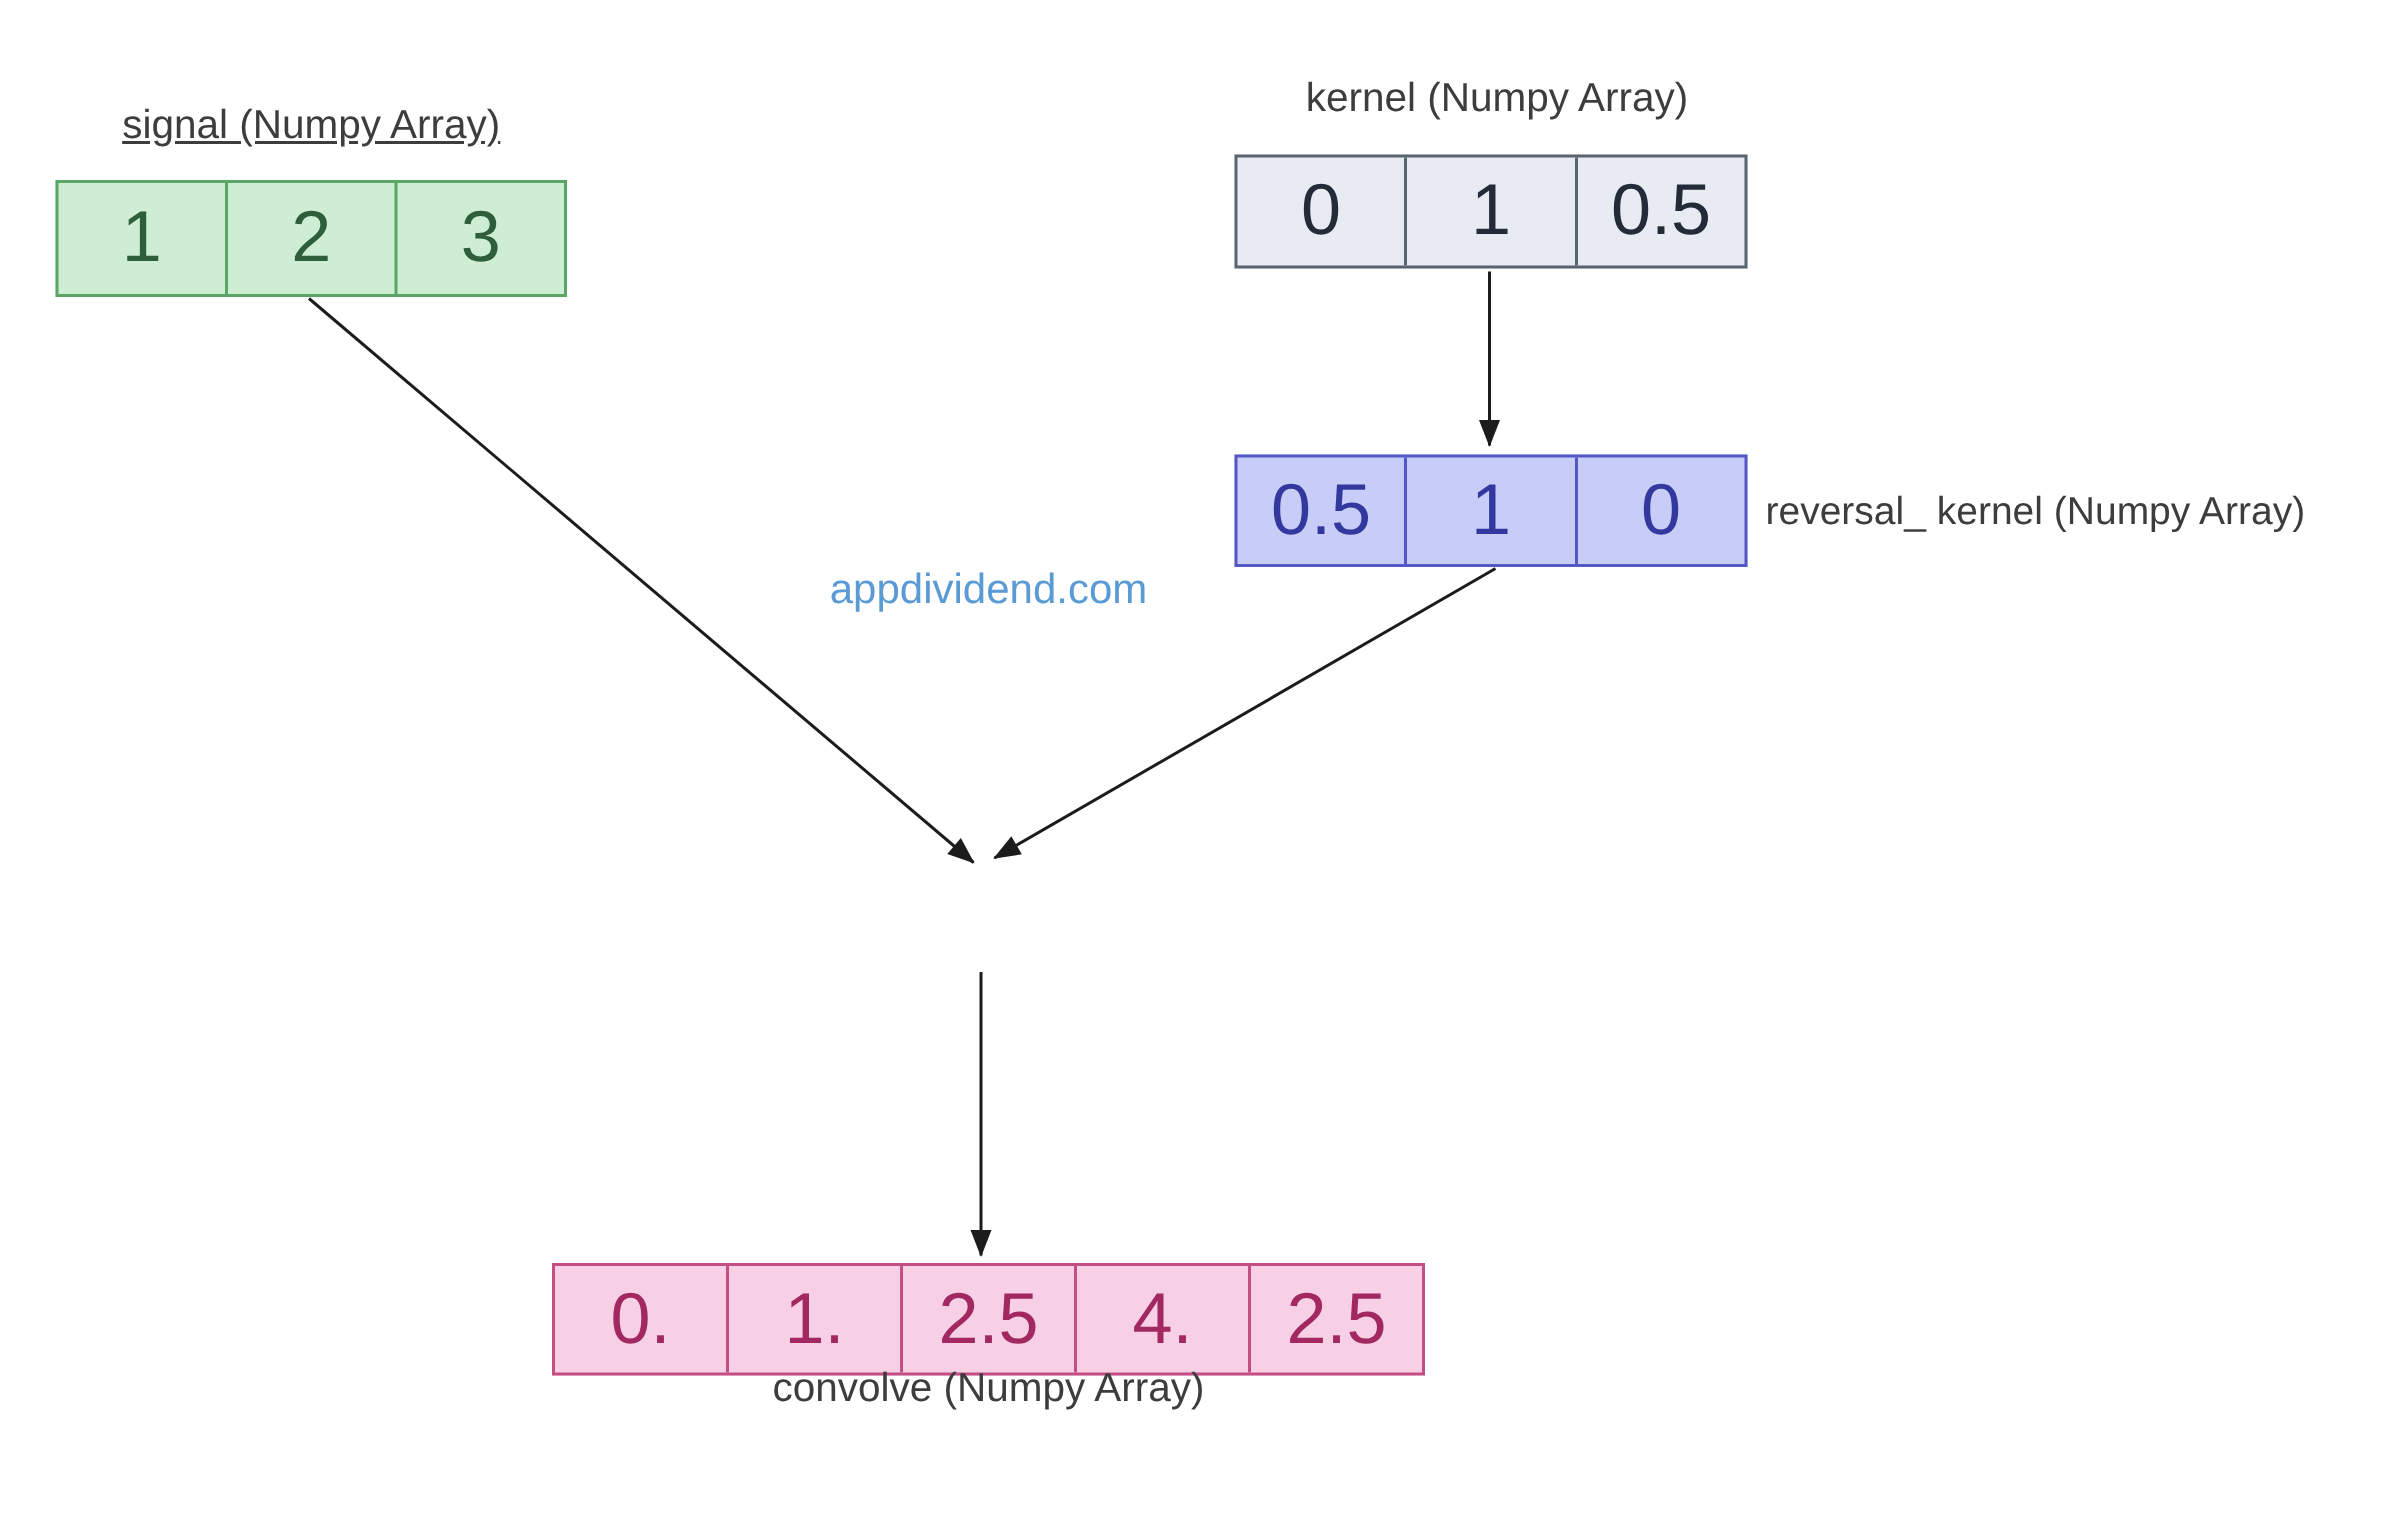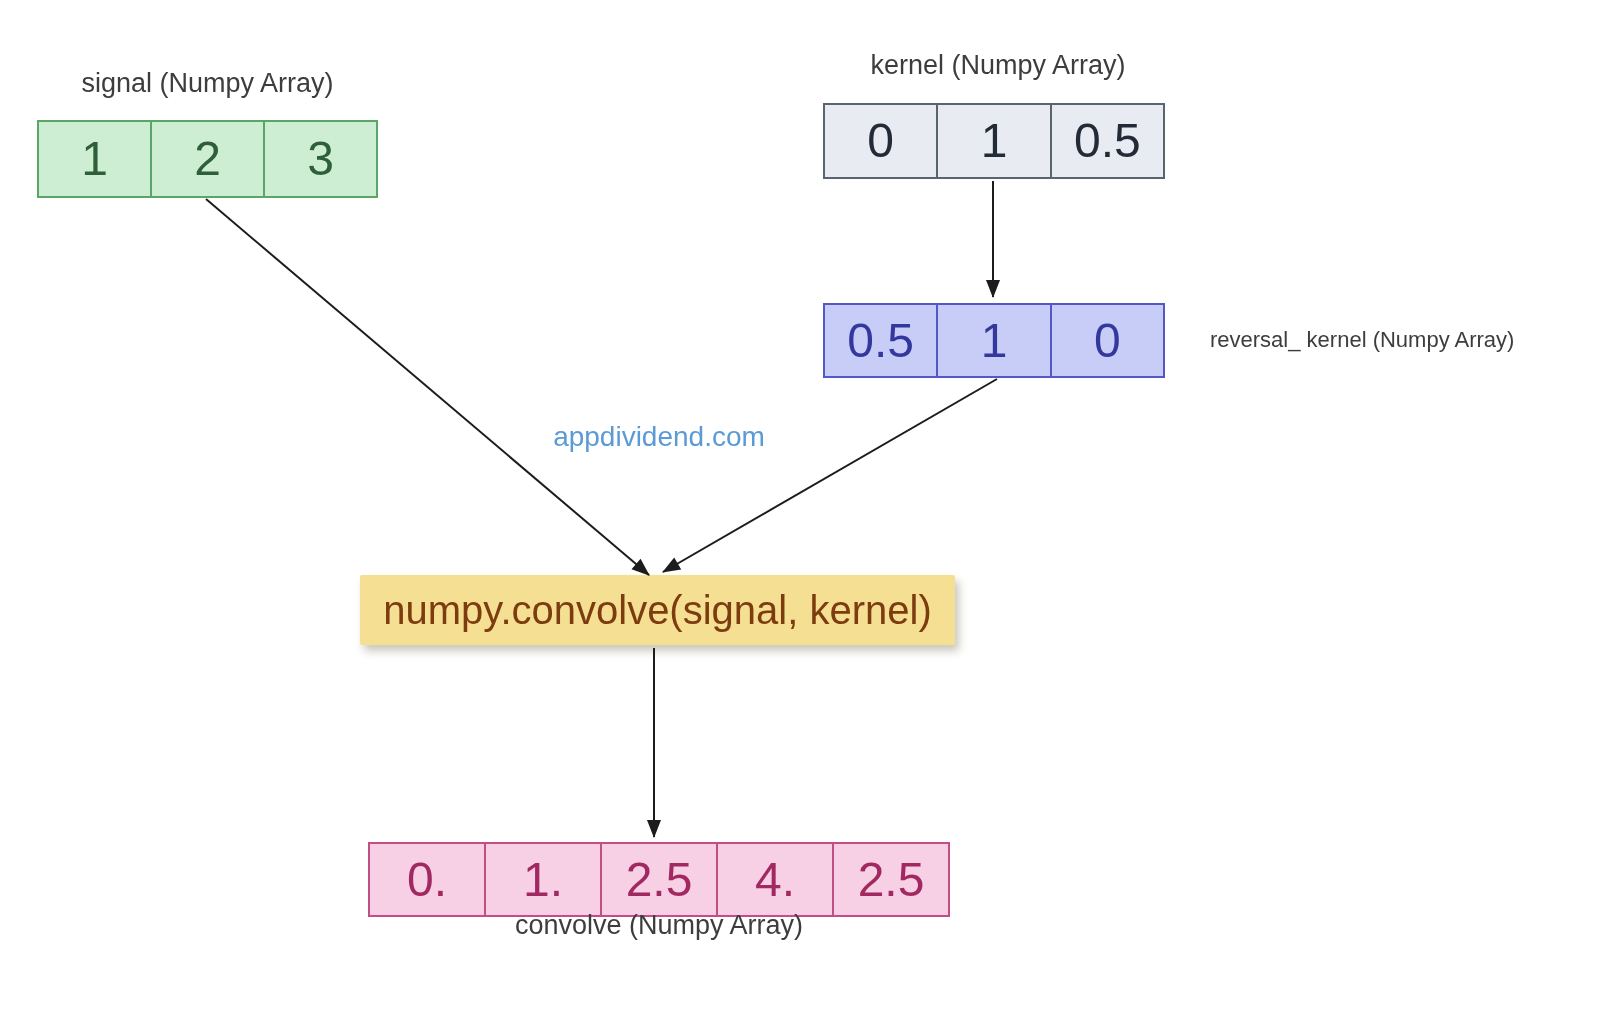--- a/index.html
+++ b/index.html
@@ -38,52 +38,51 @@
   }
 
   
   .array.signal {
     left: 37px; top: 120px; width: 341px; height: 78px;
     background: #cdeed3;
     border: 2px solid #5ba566;
   }
   .array.signal .cell { color: #2f5e3a; border-right: 2px solid #5ba566; }
   .array.signal .cell:last-child { border-right: none; }
-  .signal-label { left: 37px; top: 66px; width: 341px; }
+  .signal-label { left: 37px; top: 66px; width: 341px; text-decoration: underline; }
 
   
   .array.kernel {
     left: 823px; top: 103px; width: 342px; height: 76px;
     background: #e8ecf2;
     border: 2px solid #596471;
   }
   .array.kernel .cell { color: #232b38; border-right: 2px solid #596471; }
   .array.kernel .cell:last-child { border-right: none; }
   .kernel-label { left: 827px; top: 48px; width: 342px; }
 
   
   .array.reversal {
     left: 823px; top: 303px; width: 342px; height: 75px;
     background: #c8cdf8;
     border: 2px solid #5457c6;
   }
   .array.reversal .cell { color: #32389d; border-right: 2px solid #5457c6; }
   .array.reversal .cell:last-child { border-right: none; }
-  .reversal-label { left: 1177px; top: 323px; font-size: 22px; margin-left: 33px; }
+  .reversal-label { left: 1177px; top: 323px; font-size: 26px; }
 
   
   .watermark {
     position: absolute;
     left: 459px; top: 376px; width: 400px;
     text-align: center;
     color: #5b9bd5;
     font-size: 28px;
     line-height: 34px;
     white-space: nowrap;
-    margin-top: 44px;
   }
 
   
   .function-box {
     position: absolute;
     left: 360px; top: 575px; width: 595px; height: 70px;
     background: #f5df92;
     border-radius: 2px;
     box-shadow: 4px 6px 8px rgba(140, 130, 105, 0.45);
     display: flex;
@@ -133,23 +132,20 @@
 
   <div class="array reversal">
     <div class="cell">0.5</div>
     <div class="cell">1</div>
     <div class="cell">0</div>
   </div>
   <div class="lbl reversal-label">reversal_ kernel (Numpy Array)</div>
 
   <div class="watermark">appdividend.com</div>
 
-  <div class="function-box">
-    <span>numpy.convolve(signal, kernel)</span>
-  </div>
 
   <div class="array convolve">
     <div class="cell">0.</div>
     <div class="cell">1.</div>
     <div class="cell">2.5</div>
     <div class="cell">4.</div>
     <div class="cell">2.5</div>
   </div>
   <div class="lbl centered convolve-label">convolve (Numpy Array)</div>
 

